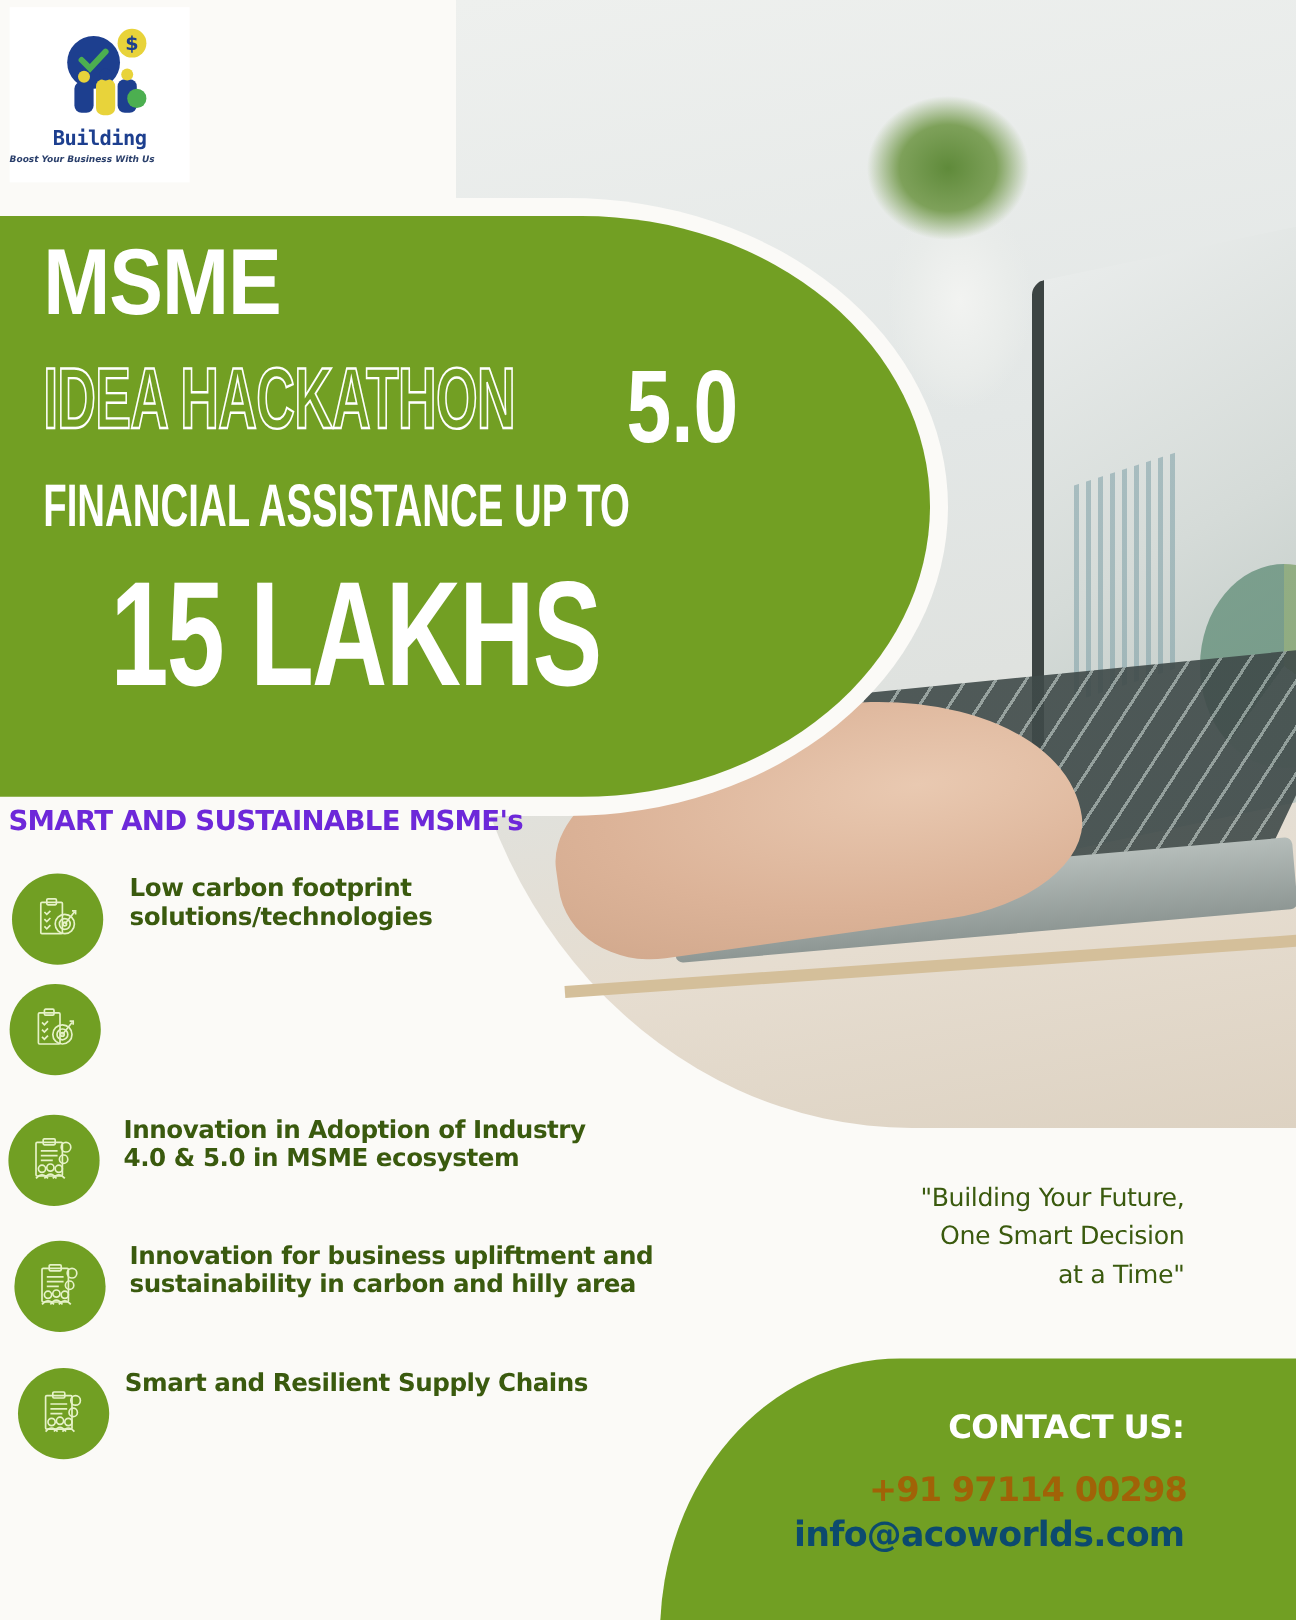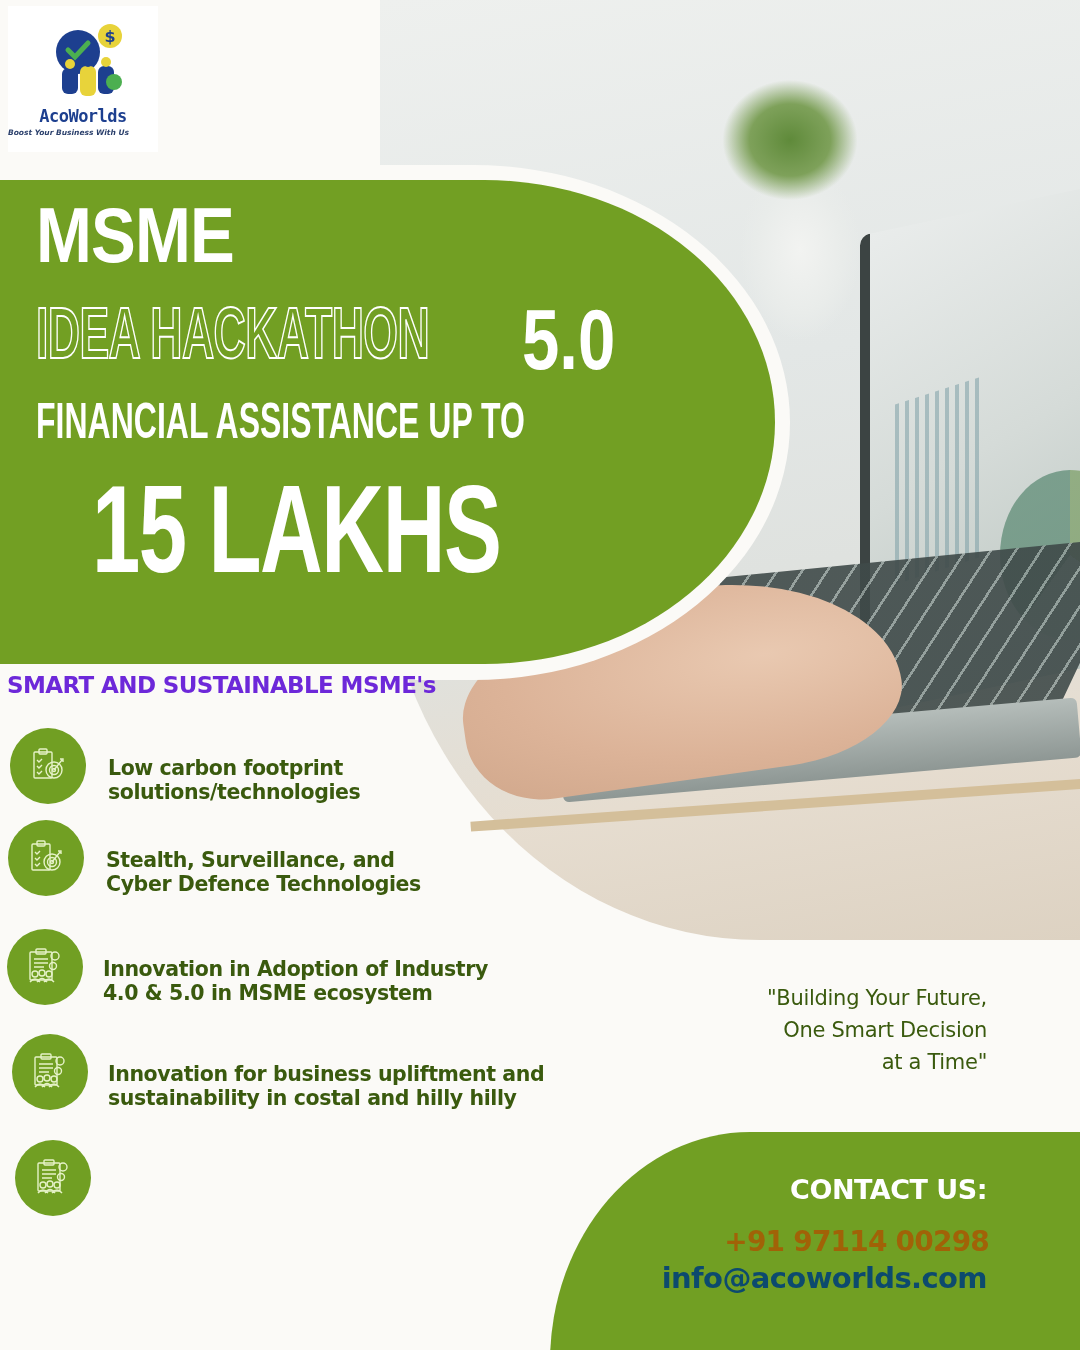--- a/index.html
+++ b/index.html
@@ -67,21 +67,21 @@
   .t-msme { position:absolute; left:36px; top:190px; font:bold 78px "Liberation Sans Narrow","Liberation Sans", sans-serif; color:#fff; transform:scaleX(0.86); transform-origin:left; letter-spacing:-1px; }
   .t-idea { position:absolute; left:36px; top:292px; font:bold 72px "Liberation Sans", sans-serif; color:transparent; -webkit-text-stroke:2px #fff; transform:scaleX(0.62); transform-origin:left; letter-spacing:-1px; }
   .t-ver { position:absolute; left:522px; top:290px; font:bold 86px "Liberation Sans", sans-serif; color:#fff; transform:scaleX(0.78); transform-origin:left; }
   .t-fin { position:absolute; left:36px; top:392px; font:bold 50px "Liberation Sans", sans-serif; color:#fff; transform:scaleX(0.64); transform-origin:left; white-space:nowrap; }
   .t-lakhs { position:absolute; left:92px; top:458px; font:bold 124px "Liberation Sans", sans-serif; color:#fff; transform:scaleX(0.70); transform-origin:left; white-space:nowrap; letter-spacing:-2px; }
 
   
   .sec-title { position:absolute; left:7px; top:672px; font:bold 23px "DejaVu Sans", sans-serif; color:#6d28d9; letter-spacing:-0.6px; }
 
   
-  .feat { position:absolute; display:flex; align-items:flex-end; }
+  .feat { position:absolute; display:flex; align-items:flex-start; }
   .feat-icon { width:76px; height:76px; border-radius:50%; background:#719f23; display:flex; align-items:center; justify-content:center; flex-shrink:0; }
   .feat-text { margin-left:22px; font:bold 20.5px "DejaVu Sans", sans-serif; color:#3a5a0e; line-height:24px; letter-spacing:-0.4px; white-space:pre-line; }
 
   
   .quote { position:absolute; right:93px; top:982px; text-align:right; font:21px "DejaVu Sans", sans-serif; color:#3a5a0e; line-height:32px; white-space:pre-line; letter-spacing:-0.3px; }
 
   
   .contact {
     position:absolute; left:550px; top:1132px; width:560px; height:260px;
     background:#719f23; border-radius:200px 0 0 0 / 230px 0 0 0;
@@ -109,21 +109,21 @@
     <circle cx="62" cy="14" r="12" fill="#e8d33a"></circle>
     <text x="62" y="20" font-size="16" font-weight="bold" text-anchor="middle" fill="#1d3f8f" font-family="DejaVu Sans, sans-serif">$</text>
     <rect x="14" y="46" width="16" height="26" rx="6" fill="#1d3f8f"></rect>
     <rect x="32" y="44" width="16" height="30" rx="6" fill="#e8d33a"></rect>
     <rect x="50" y="44" width="16" height="28" rx="6" fill="#1d3f8f"></rect>
     <circle cx="22" cy="42" r="5" fill="#e8d33a"></circle>
     <circle cx="40" cy="40" r="5" fill="#1d3f8f"></circle>
     <circle cx="58" cy="40" r="5" fill="#e8d33a"></circle>
     <circle cx="66" cy="60" r="8" fill="#4caf50"></circle>
   </svg>
-  <div class="logo-name">AcoWorlds</div>
+  <div class="logo-name">Building</div>
   <div class="logo-tag">Boost Your Business With Us</div>
 </div>
 
 <div class="hero-border"></div>
 <div class="hero"></div>
 <div class="t-msme">MSME</div>
 <div class="t-idea">IDEA HACKATHON</div>
 <div class="t-ver">5.0</div>
 <div class="t-fin">FINANCIAL ASSISTANCE UP TO</div>
 <div class="t-lakhs">15 LAKHS</div>
@@ -151,22 +151,20 @@
     <svg width="40" height="40" viewBox="0 0 40 40" fill="none" stroke="#e6f2c8" stroke-width="1.4">
       <rect x="6" y="6" width="18" height="26" rx="1"></rect>
         <rect x="11" y="3" width="8" height="5" rx="1"></rect>
       <path d="M9 14 l2 2 l3-3 M9 20 l2 2 l3-3 M9 26 l2 2 l3-3"></path>
       <circle cx="26" cy="24" r="8"></circle>
         <circle cx="26" cy="24" r="4.5"></circle>
         <circle cx="26" cy="24" r="1.5"></circle>
       <path d="M26 24 L34 14 M32 13 l3 0 l0 3"></path>
     </svg>
   </div>
-  <div class="feat-text">Stealth, Surveillance, and
-Cyber Defence Technologies</div>
 </div>
 
 <div class="feat" style="left:7px; top:929px;">
   <div class="feat-icon">
     <svg width="42" height="42" viewBox="0 0 42 42" fill="none" stroke="#e6f2c8" stroke-width="1.4">
       <rect x="6" y="6" width="22" height="28" rx="1"></rect>
         <rect x="12" y="3" width="10" height="5" rx="1"></rect>
       <path d="M10 13 h14 M10 17 h14 M10 21 h10"></path>
       <circle cx="31" cy="10" r="4"></circle>
         <circle cx="29" cy="20" r="3.5"></circle>
@@ -188,37 +186,38 @@
       <path d="M10 13 h14 M10 17 h14 M10 21 h10"></path>
       <circle cx="31" cy="10" r="4"></circle>
         <circle cx="29" cy="20" r="3.5"></circle>
       <circle cx="11" cy="28" r="3"></circle>
         <circle cx="18" cy="27" r="3"></circle>
         <circle cx="25" cy="28" r="3"></circle>
       <path d="M6 36 q5 -6 10 0 M13 36 q5 -7 10 0 M20 36 q5 -6 10 0"></path>
     </svg>
   </div>
   <div class="feat-text" style="margin-left:20px;">Innovation for business upliftment and
-sustainability in costal and hilly hilly</div>
+sustainability in carbon and hilly area</div>
 </div>
 
 <div class="feat" style="left:15px; top:1140px;">
   <div class="feat-icon">
     <svg width="42" height="42" viewBox="0 0 42 42" fill="none" stroke="#e6f2c8" stroke-width="1.4">
       <rect x="6" y="6" width="22" height="28" rx="1"></rect>
         <rect x="12" y="3" width="10" height="5" rx="1"></rect>
       <path d="M10 13 h14 M10 17 h14 M10 21 h10"></path>
       <circle cx="31" cy="10" r="4"></circle>
         <circle cx="29" cy="20" r="3.5"></circle>
       <circle cx="11" cy="28" r="3"></circle>
         <circle cx="18" cy="27" r="3"></circle>
         <circle cx="25" cy="28" r="3"></circle>
       <path d="M6 36 q5 -6 10 0 M13 36 q5 -7 10 0 M20 36 q5 -6 10 0"></path>
     </svg>
   </div>
+  <div class="feat-text" style="margin-left:13px;">Smart and Resilient Supply Chains</div>
 </div>
 
 <div class="quote">"Building Your Future,
 One Smart Decision
 at a Time"</div>
 
 <div class="contact"></div>
 <div class="contact-title">CONTACT US:</div>
 <div class="contact-phone">+91 97114 00298</div>
 <div class="contact-email">info@acoworlds.com</div>

